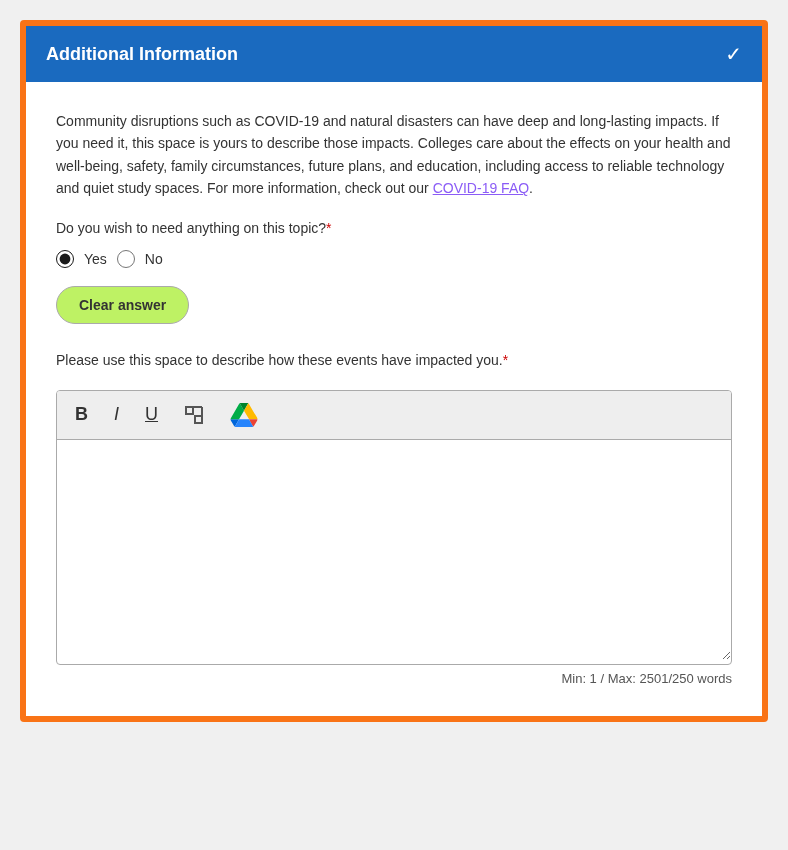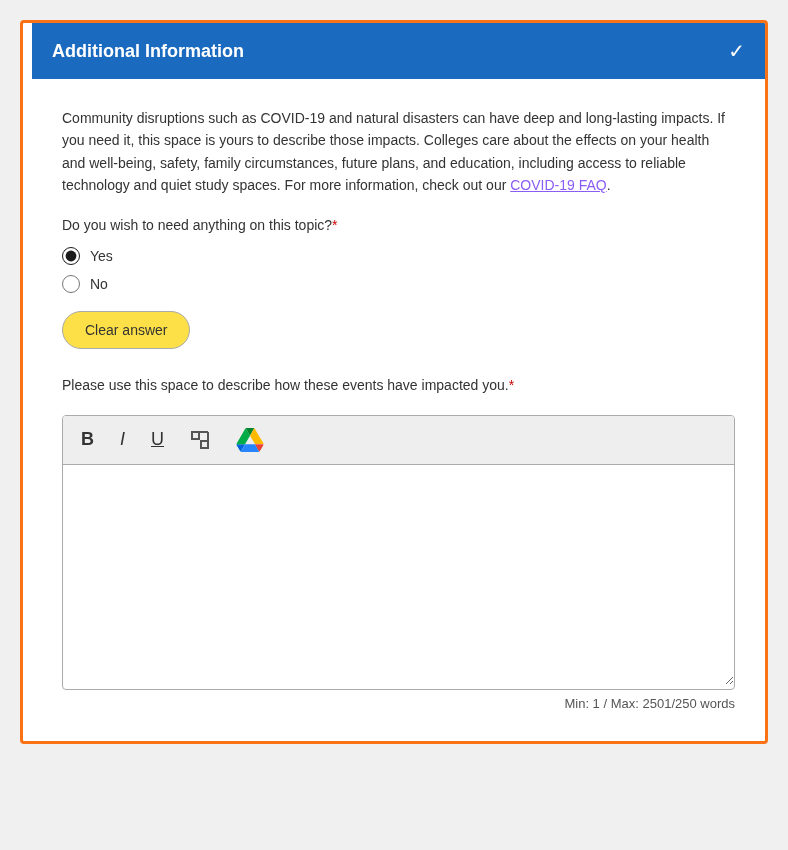--- a/index.html
+++ b/index.html
@@ -14,24 +14,23 @@
       display: flex;
       justify-content: center;
       align-items: flex-start;
       padding: 20px;
       min-height: 850px;
     }
 
     .card {
       width: 788px;
       background: #ffffff;
-      border: 3px solid #f97316;
+      border: 6px solid #f97316;
       border-radius: 4px;
       overflow: hidden;
-      padding-left: 9px;
     }
 
     .card-header {
       background-color: #1a6abf;
       color: #ffffff;
       padding: 16px 20px;
       display: flex;
       justify-content: space-between;
       align-items: center;
     }
@@ -69,21 +68,20 @@
       color: #333333;
       margin-bottom: 14px;
     }
 
     .question-label .required {
       color: #cc0000;
     }
 
     .radio-group {
       display: flex;
-      flex-direction: column;
       gap: 10px;
       margin-bottom: 18px;
     }
 
     .radio-option {
       display: flex;
       align-items: center;
       gap: 10px;
       cursor: pointer;
     }
@@ -101,25 +99,26 @@
     }
 
     .no-label {
     }
 
     .clear-answer-btn {
       display: inline-block;
       padding: 10px 22px;
       border: 1px solid #aaaaaa;
       border-radius: 20px;
-      background: #fde047;
+      background: #bef264;
       font-size: 14px;
       color: #333333;
       cursor: pointer;
       margin-bottom: 28px;
+      font-weight: bold;
     }
 
     .textarea-question-label {
       font-size: 14px;
       color: #333333;
       margin-bottom: 22px;
     }
 
     .textarea-question-label .required {
       color: #cc0000;

